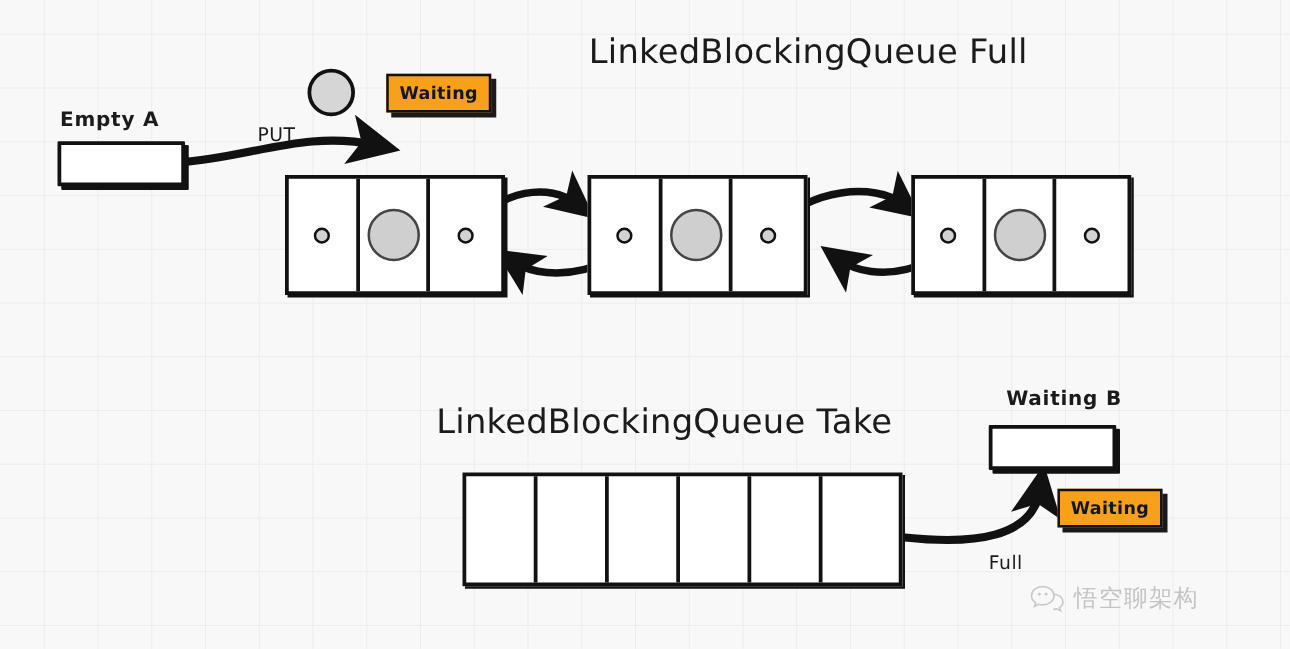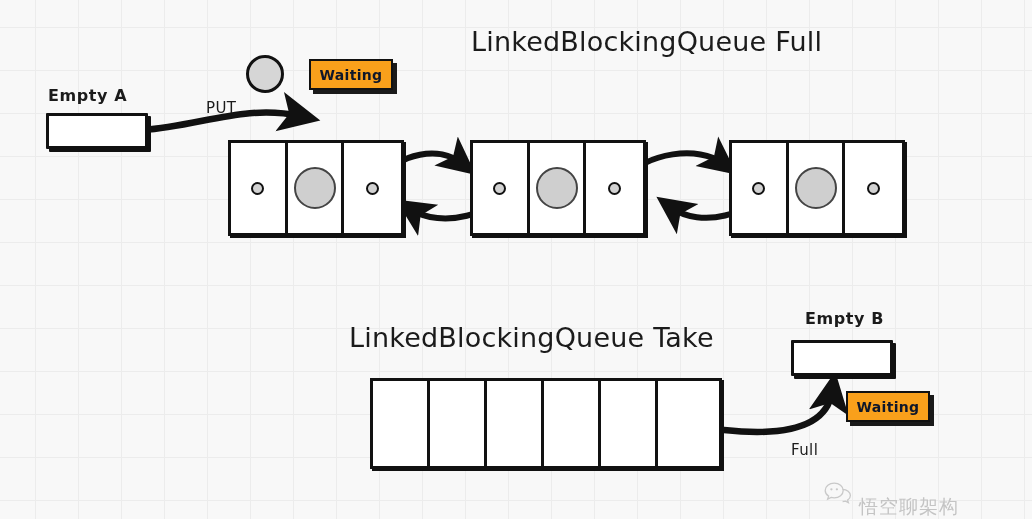--- a/index.html
+++ b/index.html
@@ -114,21 +114,21 @@
   #arrows{position:absolute;left:0;top:0;width:1032px;height:519px;pointer-events:none;}
 
   
   .watermark{
     display:flex;align-items:center;gap:7px;
     color:#c9c9c9;
     font-size:19px;
     font-family:"DejaVu Sans", sans-serif;
     white-space:nowrap;
   }
-  .wm-text{color:#c4c4c4;letter-spacing:1px;margin-top:28px;}
+  .wm-text{color:#c4c4c4;letter-spacing:1px;}
 </style>
 </head>
 <body>
 
 <div id="canvas">
 
   <svg id="arrows" viewBox="0 0 1032 519">
     <defs>
       <marker id="ah" markerWidth="7" markerHeight="7" refX="3.2" refY="3.5" orient="auto" markerUnits="strokeWidth">
         <path d="M0,0.4 L6.4,3.5 L0,6.6 L1.5,3.5 Z" fill="#111"></path>
@@ -202,21 +202,21 @@
 
   <div class="abs empty-queue" style="left:370px;top:378px;width:352px;height:91px;">
     <div class="empty-cell"></div>
     <div class="empty-cell"></div>
     <div class="empty-cell"></div>
     <div class="empty-cell"></div>
     <div class="empty-cell"></div>
     <div class="empty-cell"></div>
   </div>
 
-  <div class="abs thread-label" style="left:805px;top:309px;">Empty B</div>
+  <div class="abs thread-label" style="left:805px;top:309px;">Waiting B</div>
 
   <div class="abs thread-box" style="left:791px;top:340px;width:96px;height:30px;">
     <span></span>
   </div>
 
   <div class="abs badge" style="left:846px;top:391px;width:80px;height:27px;">Waiting</div>
 
   <div class="abs small-label" style="left:791px;top:441px;">Full</div>
 
   <div class="abs watermark" style="left:824px;top:466px;">

